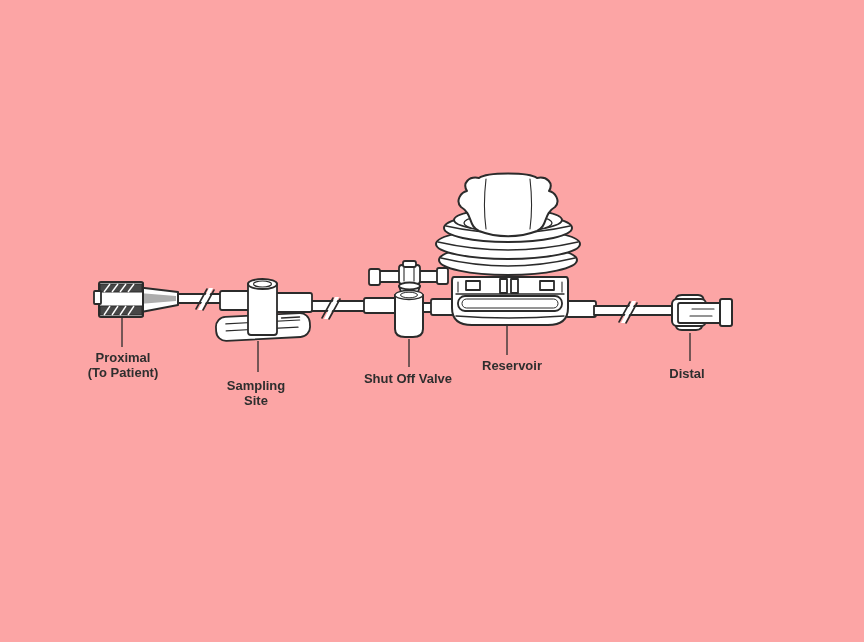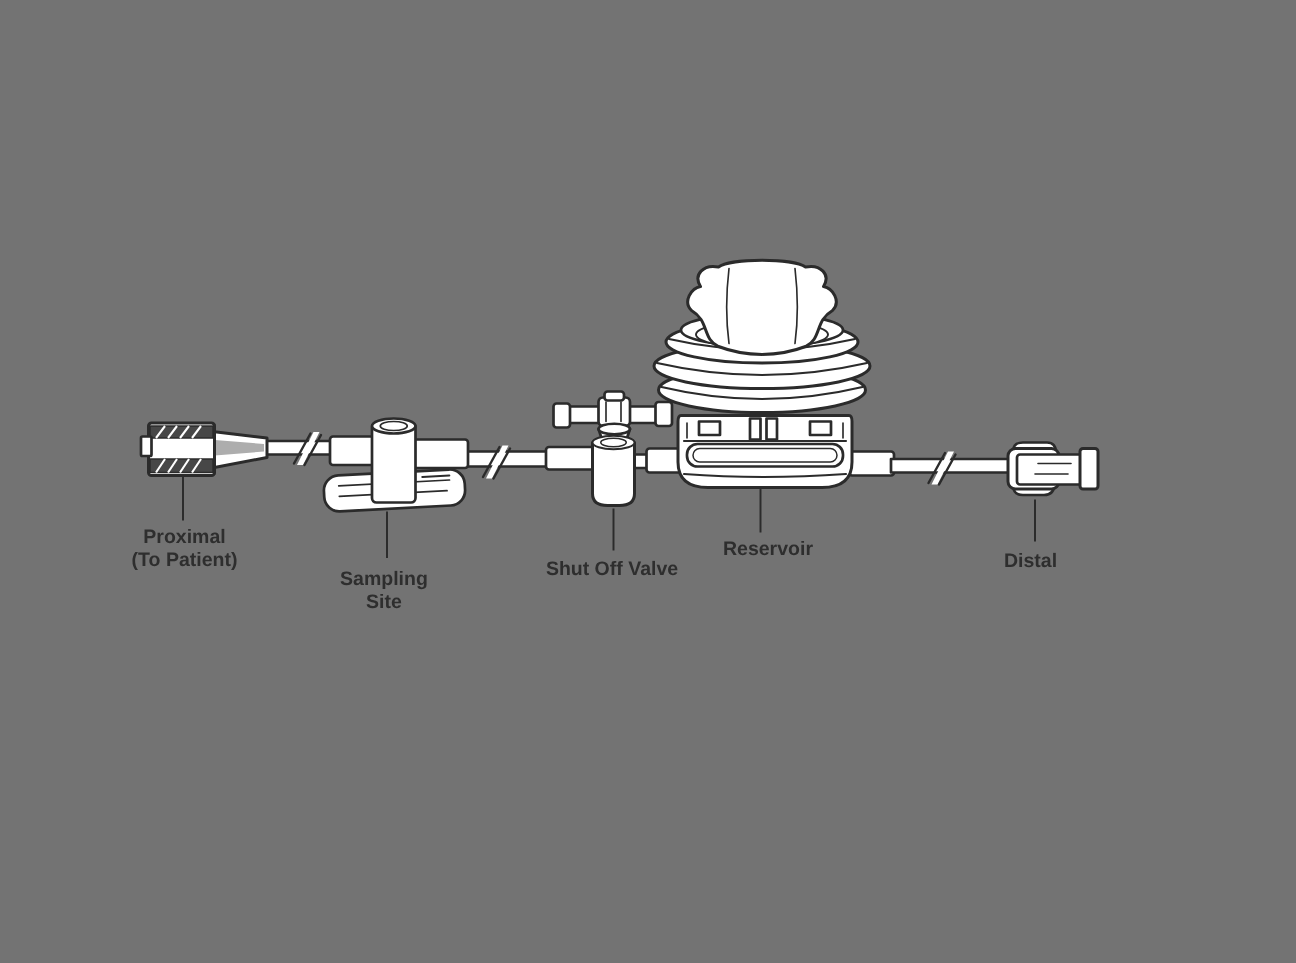--- a/index.html
+++ b/index.html
@@ -1,16 +1,16 @@
 <!DOCTYPE html>
 <html><head>
 <meta charset="utf-8">
 <style>
   html,body{margin:0;padding:0;background:#ffffff;}
-  .stage{position:relative;width:864px;height:642px;background:#737373;overflow:hidden;}
+  .stage{position:relative;width:864px;height:642px;background:#fca5a5;overflow:hidden;}
   svg{display:block;}
   .ol{fill:#ffffff;stroke:#2b2b2b;stroke-width:1.8;stroke-linejoin:round;}
   .ol2{fill:#ffffff;stroke:#2b2b2b;stroke-width:2;stroke-linejoin:round;}
   .thin{fill:none;stroke:#2b2b2b;stroke-width:1.1;stroke-linecap:round;}
   .thin2{fill:none;stroke:#2b2b2b;stroke-width:1.4;stroke-linecap:round;}
   .dark{fill:#474747;stroke:#2b2b2b;stroke-width:1;}
   .hatch{stroke:#ffffff;stroke-width:1.4;}
   .gray{fill:#adadad;stroke:none;}
   .lead{stroke:#2b2b2b;stroke-width:1.3;}
   .slash{stroke:#2b2b2b;stroke-width:1.6;stroke-linecap:round;}

